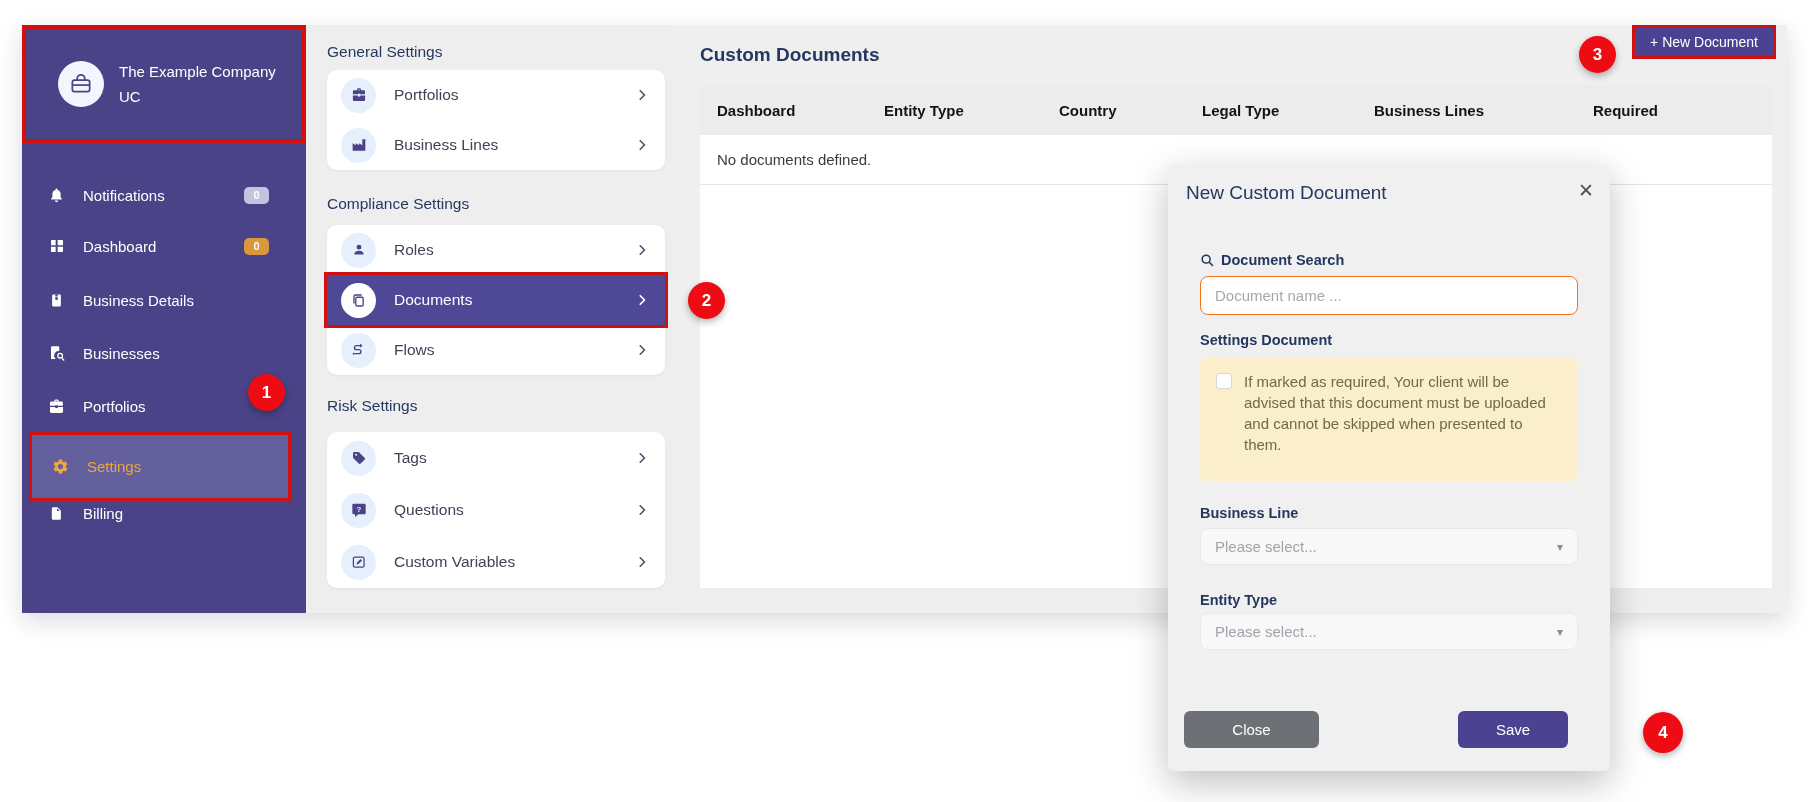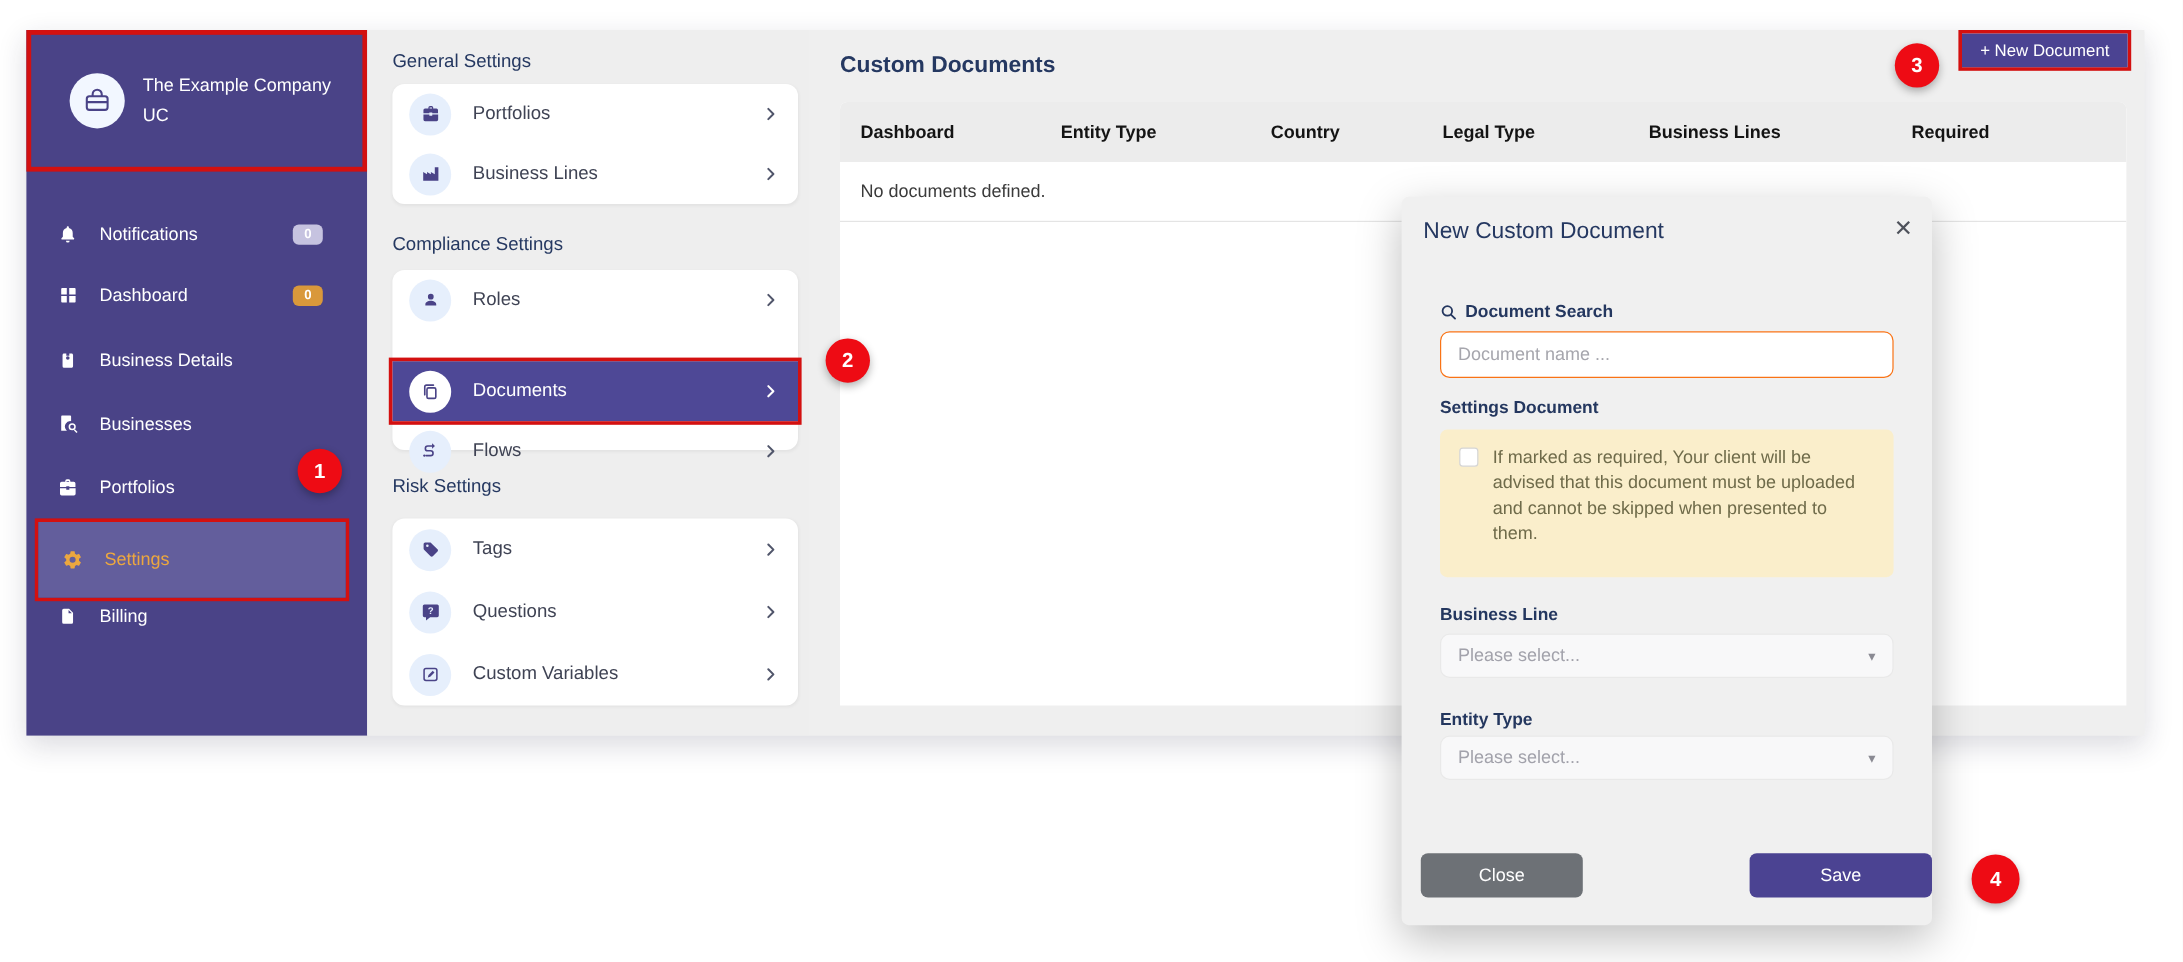--- a/index.html
+++ b/index.html
@@ -68,21 +68,21 @@
   .card2 { top: 200px; height: 150px; }
   .card3 { top: 407px; height: 156px; }
   .menu-item { height: 50px; display: flex; align-items: center; gap: 18px; padding: 0 17px 0 14px; cursor: pointer; }
   .card3 .menu-item { height: 52px; }
   .mi-circle {
     width: 35px; height: 35px; border-radius: 50%; background: #e6effc; color: #4a4387;
     display: flex; align-items: center; justify-content: center; flex: none;
   }
   .mi-label { color: #3f4354; font-size: 15.5px; }
   .mi-chevron { margin-left: auto; color: #51566b; display: flex; }
-  .menu-item.selected { background: #4e4896; outline: 3px solid #d31010; margin-top: 26px; }
+  .menu-item.selected { background: #4e4896; outline: 3px solid #d31010; }
   .menu-item.selected .mi-circle { background: #fff; }
   .menu-item.selected .mi-label,
   .menu-item.selected .mi-chevron { color: #fff; }
 
   
   .main { position: relative; flex: 1; background: #efefef; }
   .main-title { position: absolute; left: 26px; top: 19px; font-size: 19px; font-weight: 600; color: #253861; }
   .btn-box { position: absolute; top: 0; right: 11px; border: 3px solid #d31010; }
   .new-doc-btn {
     width: 138px; height: 28px; background: #4b4392; color: #fff; font-size: 14px;
@@ -136,21 +136,21 @@
     background: #f8f8f9; border: 1px solid #e9e9e9; border-radius: 8px;
     display: flex; align-items: center; padding: 0 14px; font-size: 15px; color: #a2a2ab; cursor: pointer;
   }
   .sel-bl { top: 364px; } .sel-et { top: 449px; }
   .caret { margin-left: auto; color: #8a8a93; font-size: 12px; }
   .m-btn {
     position: absolute; top: 547px; height: 37px; border: none; border-radius: 6px;
     color: #fff; font-size: 15px; font-family: inherit; cursor: pointer;
   }
   .btn-close { left: 16px; width: 135px; background: #6d7176; }
-  .btn-save  { left: 290px; width: 152px; background: #4b4392; }
+  .btn-save  { left: 290px; width: 110px; background: #4b4392; }
 
   
   .num-circle {
     position: absolute; width: 37px; height: 37px; border-radius: 50%;
     background: #ee0b14; color: #fff; font-size: 17px; font-weight: 700;
     display: flex; align-items: center; justify-content: center;
     box-shadow: 0 3px 7px rgba(0,0,0,.3); z-index: 40;
   }
   .c1 { left: 248px; top: 374px; }
   .c2 { left: 688px; top: 282px; }

